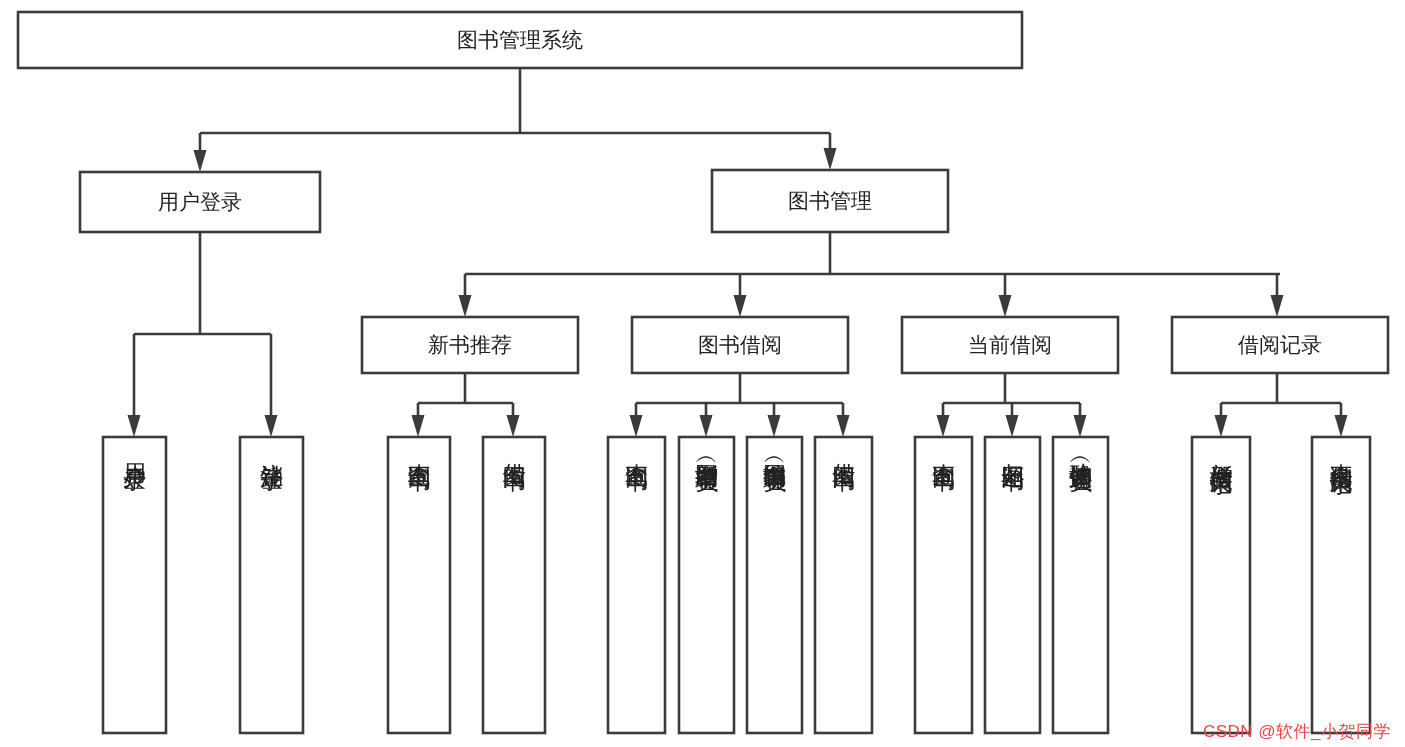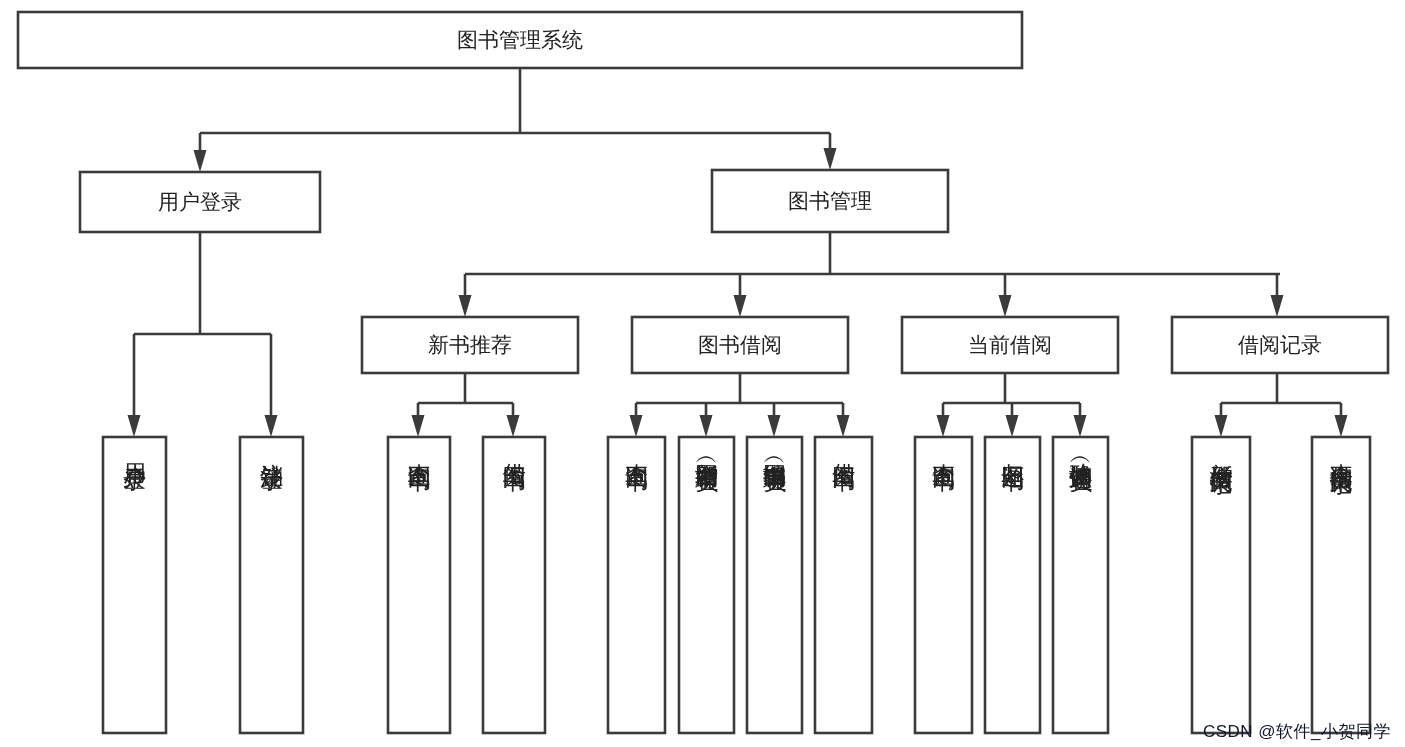--- a/index.html
+++ b/index.html
@@ -49,21 +49,21 @@
     fill: #222222;
     text-anchor: middle;
     dominant-baseline: middle;
   }
   .watermark-text {
     position: absolute;
     right: 14px;
     bottom: 4px;
     font-family: "Liberation Sans", "DejaVu Sans", sans-serif;
     font-size: 17px;
-    color: #0f172a;
+    color: #ef4444;
     letter-spacing: 0.5px;
     white-space: nowrap;
     user-select: none;
   }
   .vnode {
     position: absolute;
     box-sizing: border-box;
     display: flex;
     align-items: flex-start;
     justify-content: center;

